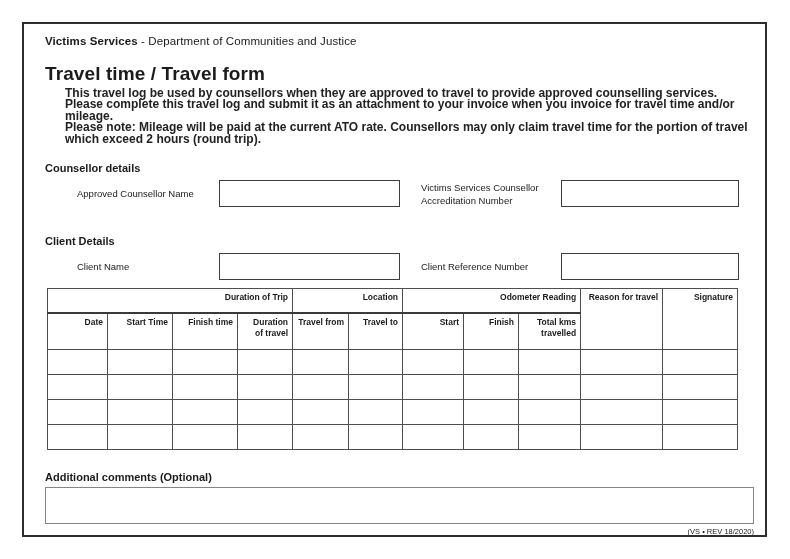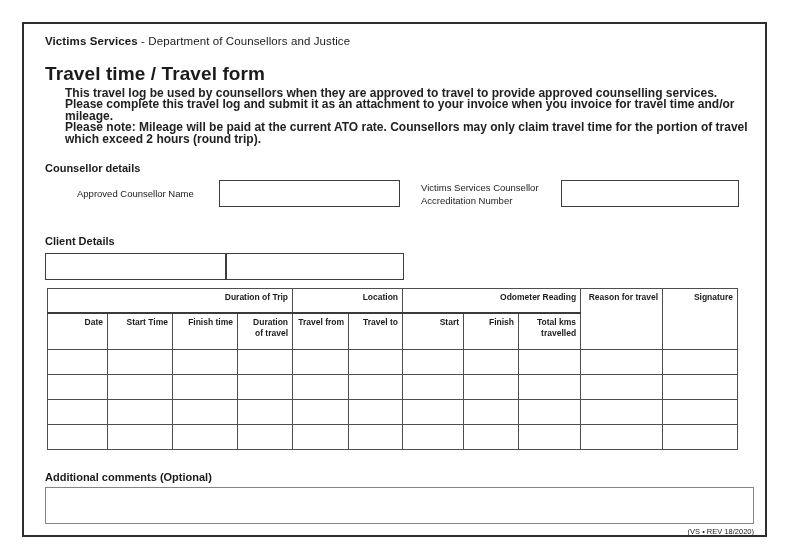--- a/index.html
+++ b/index.html
@@ -99,21 +99,21 @@
     font-size: 7.5px;
     color: #1b1b1b;
   }
 </style>
 </head>
 <body>
 
 <div class="page-frame">
 
   <div class="org-line">
-    <span class="org-bold">Victims Services</span><span> - Department of Counsellors and Justice</span>
+    <span class="org-bold">Victims Services</span><span> - Department of Communities and Justice</span>
   </div>
 
   <div class="form-title">Travel time / Travel form</div>
 
   <div class="notes">
     <div class="note-line">This travel log be used by counsellors when they are approved to travel to provide approved counselling services.</div>
     <div class="note-line">Please complete this travel log and submit it as an attachment to your invoice when you invoice for travel time and/or mileage.</div>
     <div class="note-line">Please note: Mileage will be paid at the current ATO rate. Counsellors may only claim travel time for the portion of travel which exceed 2 hours (round trip).</div>
   </div>
 
@@ -126,21 +126,23 @@
         <div>Victims Services Counsellor</div>
         <div>Accreditation Number</div>
       </div>
       <div class="field-box second"></div>
     </div>
   </div>
 
   <div class="client-section">
     <div class="section-heading">Client Details</div>
     <div class="field-row">
+      <div class="field-label label-1">Client Name</div>
       <div class="field-box"></div>
+      <div class="field-label label-2">Client Reference Number</div>
       <div class="field-box second"></div>
     </div>
   </div>
 
   <div class="travel-section">
 
     <table class="travel-table">
       <colgroup id="travel-cols">
           <col style="width: 60px;">
           <col style="width: 65px;">

